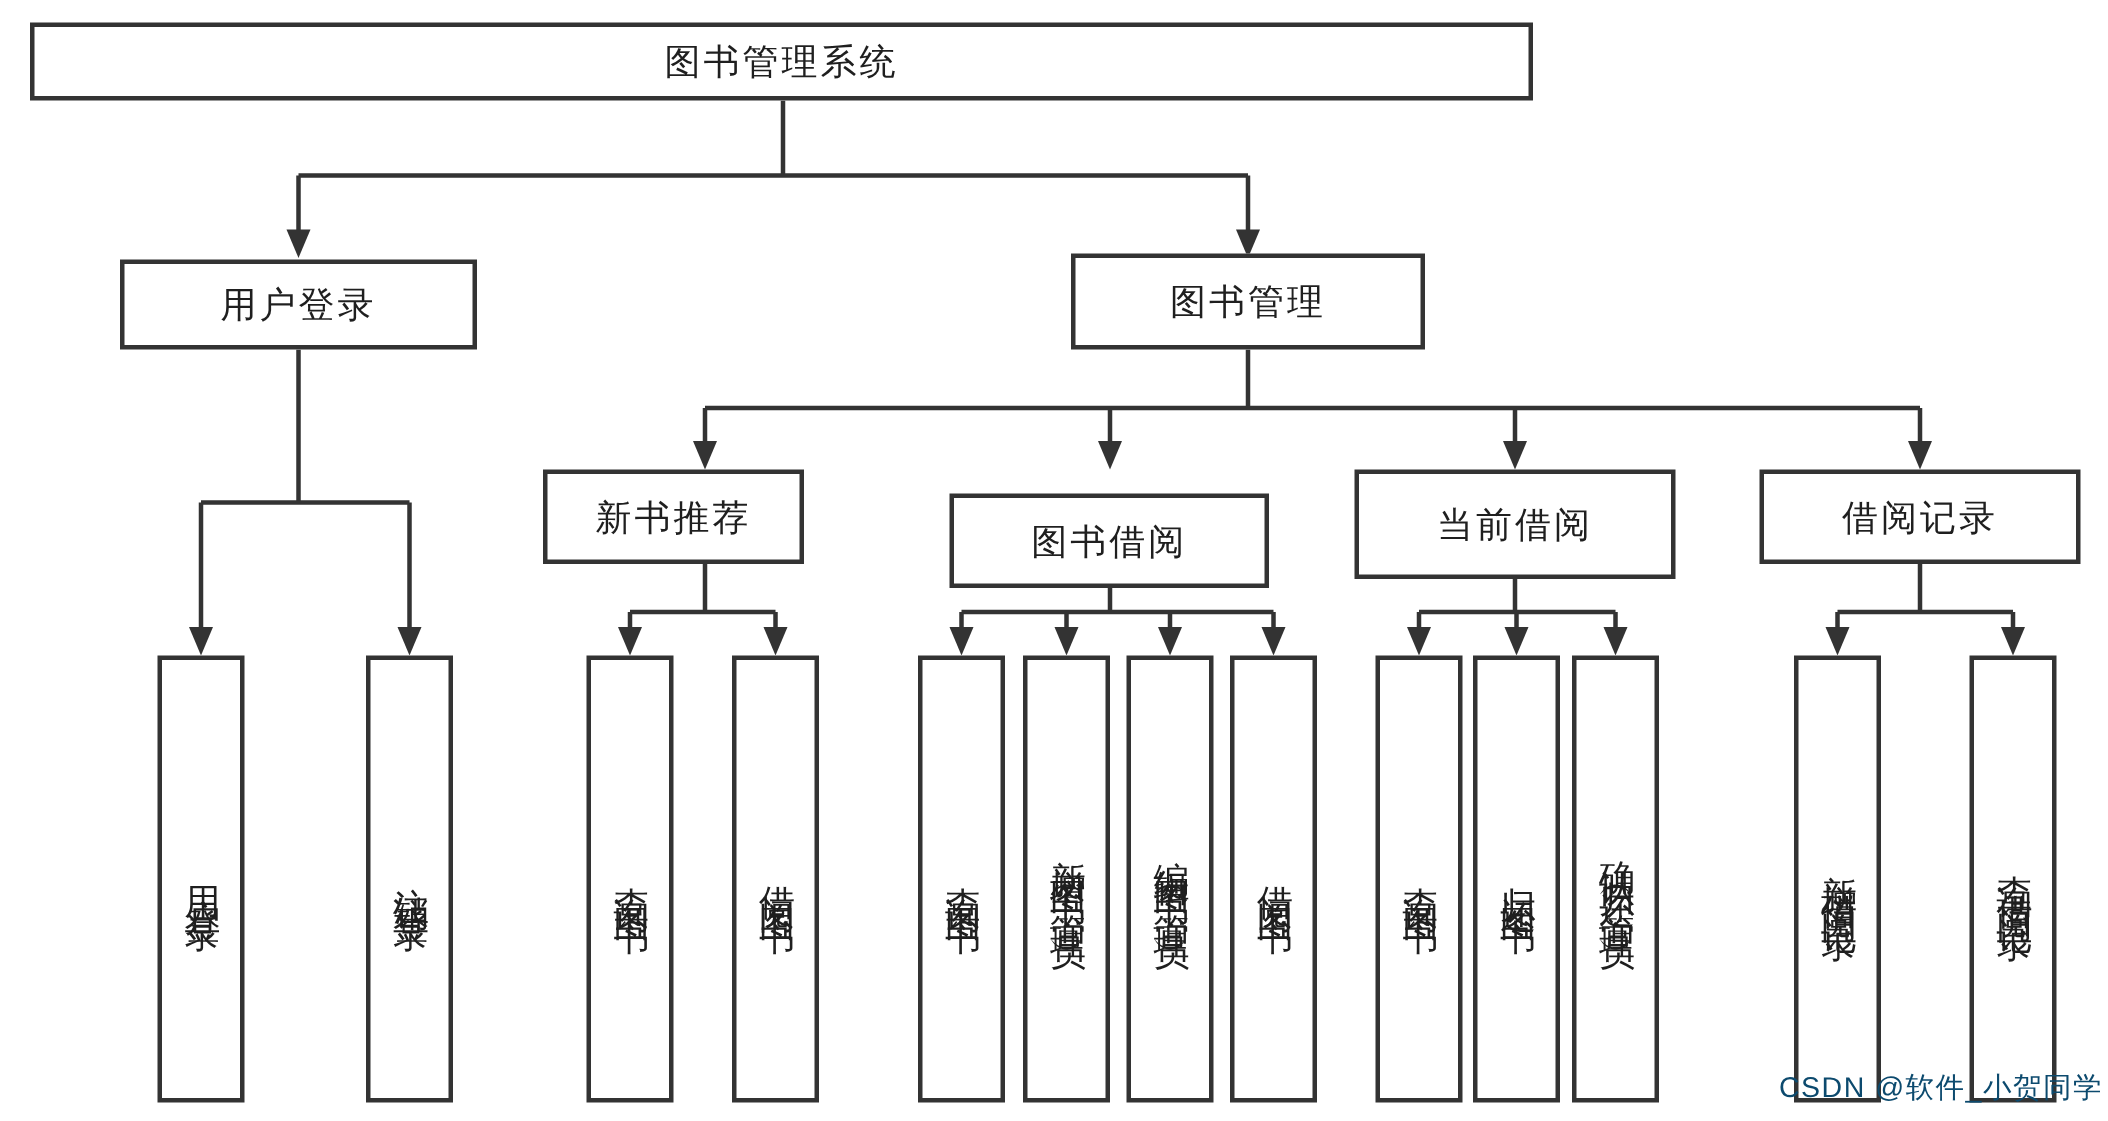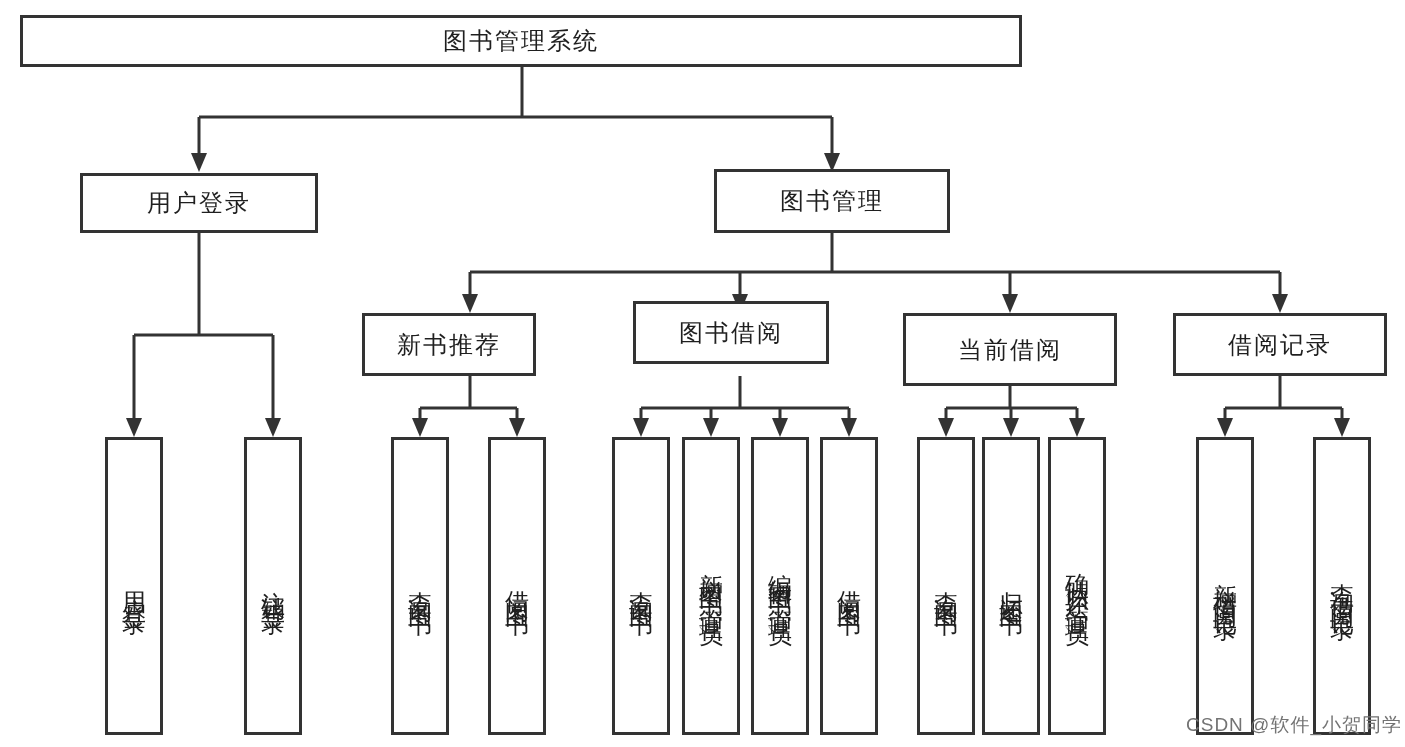--- a/index.html
+++ b/index.html
@@ -49,21 +49,21 @@
     writing-mode: vertical-rl;
     text-orientation: mixed;
     letter-spacing: 0.3em;
     line-height: 1;
   }
   .watermark {
     position: absolute;
     left: 1186px;
     top: 712px;
     font-size: 19px;
-    color: #737373;
+    color: #0c4a6e;
     letter-spacing: 1px;
     z-index: 3;
     white-space: nowrap;
   }
 </style>
 </head>
 <body>
 
 <div class="stage">
 
@@ -103,21 +103,21 @@
   <div class="node" style="left:80px; top:173px; width:238px; height:60px">
     <span>用户登录</span>
   </div>
   <div class="node" style="left:714px; top:169px; width:236px; height:64px">
     <span>图书管理</span>
   </div>
 
   <div class="node" style="left:362px; top:313px; width:174px; height:63px">
     <span>新书推荐</span>
   </div>
-  <div class="node" style="left:633px; top:301px; width:196px; height:63px">
+  <div class="node" style="left:633px; top:329px; width:213px; height:63px">
     <span>图书借阅</span>
   </div>
   <div class="node" style="left:903px; top:313px; width:214px; height:73px">
     <span>当前借阅</span>
   </div>
   <div class="node" style="left:1173px; top:313px; width:214px; height:63px">
     <span>借阅记录</span>
   </div>
 
   <div class="node leaf" style="left:105px; top:437px; width:58px; height:298px">

